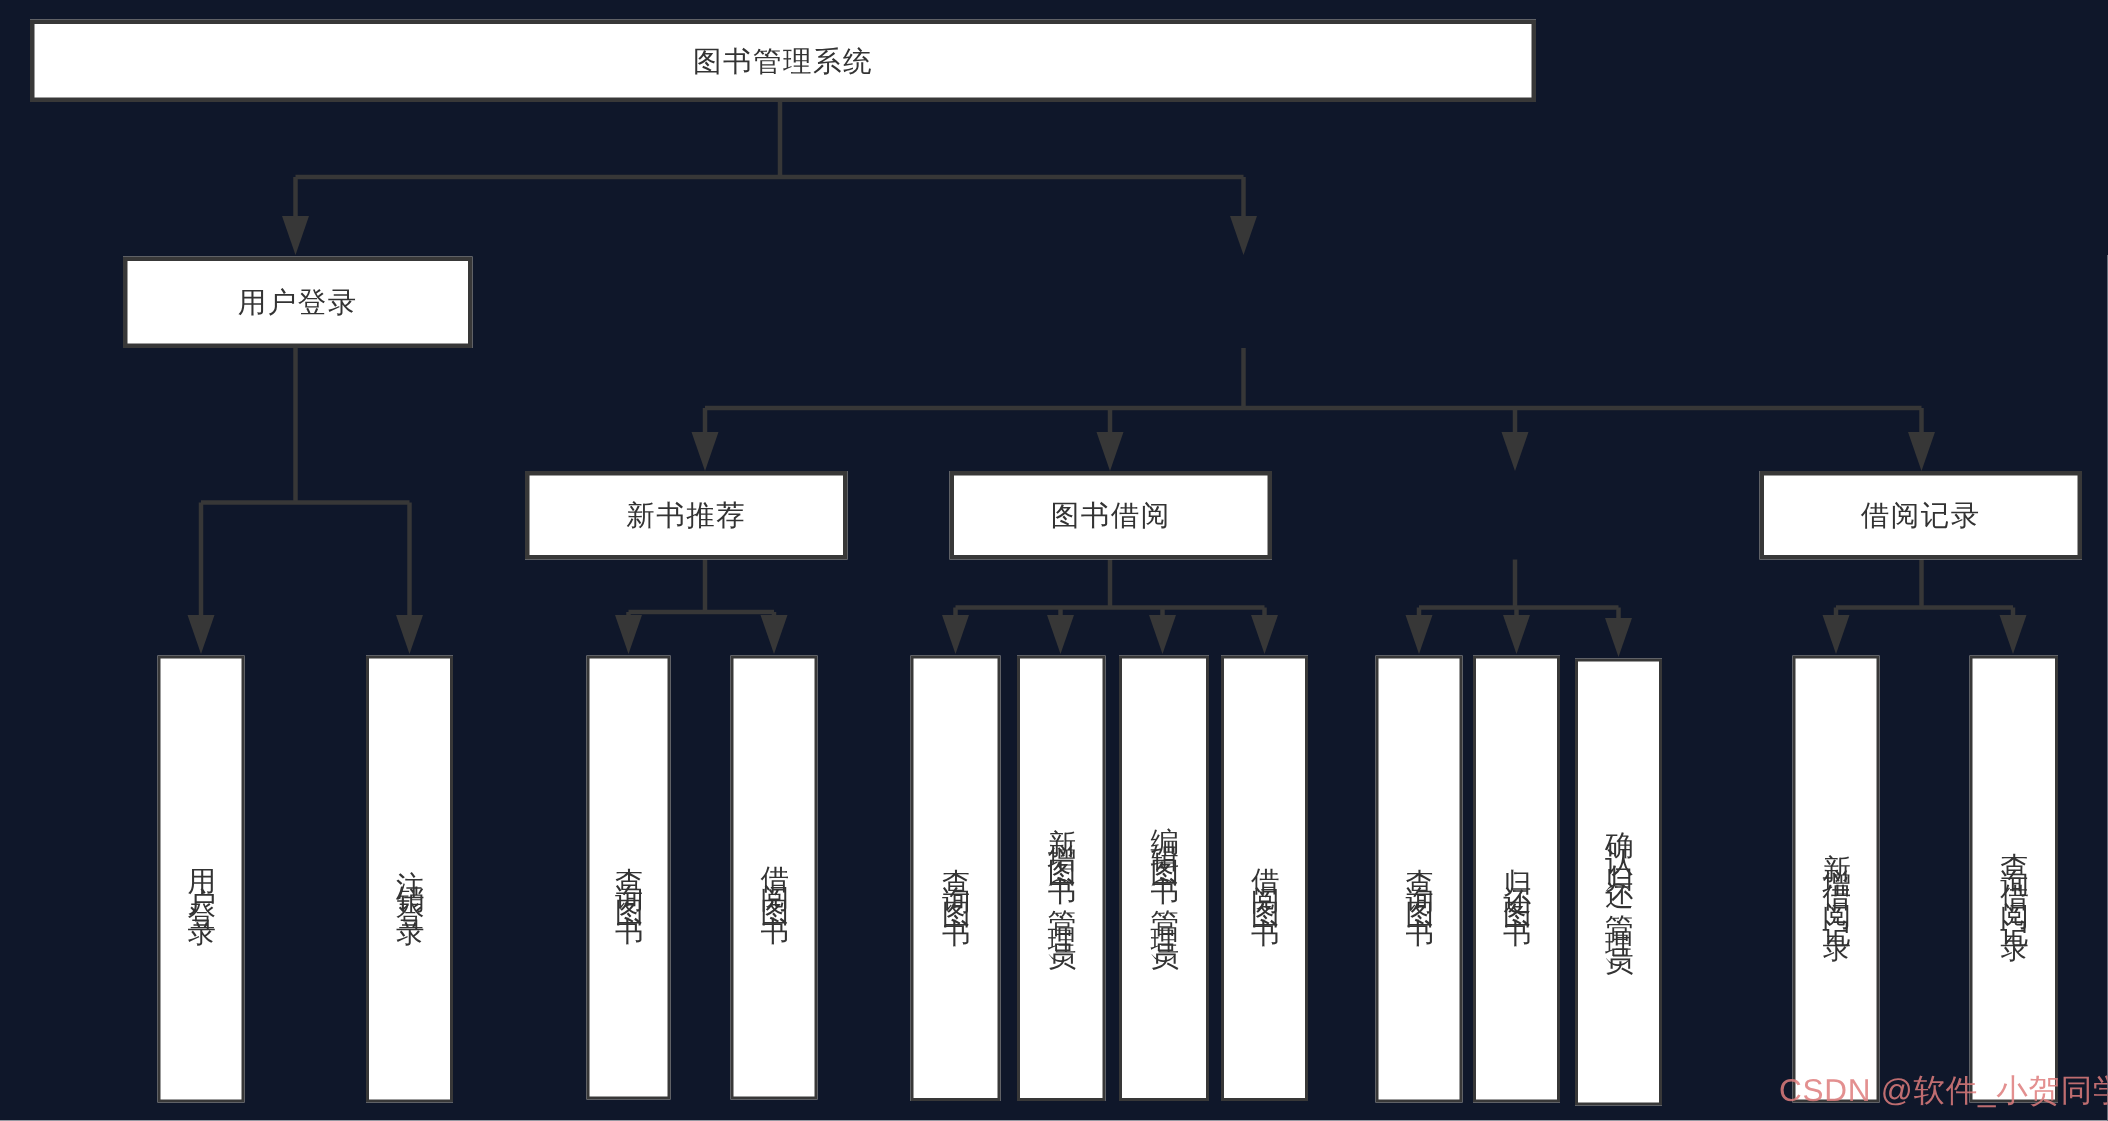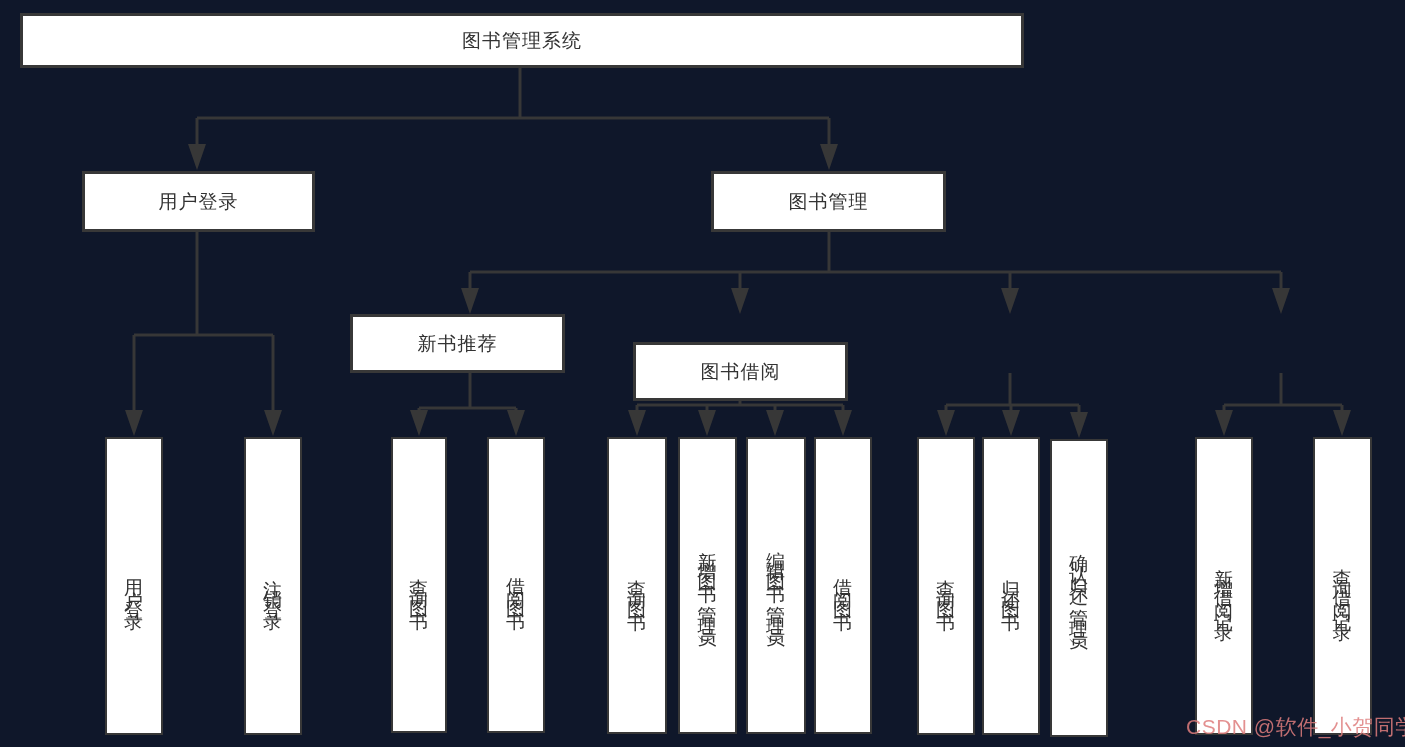--- a/index.html
+++ b/index.html
@@ -104,29 +104,29 @@
     <polygon points="1333,410 1351,410 1342,436" fill="#373737"></polygon>
   </svg>
 
   <div class="node hbox" style="left:20px; top:13px; width:1004px; height:55px;">
     <span>图书管理系统</span>
   </div>
 
   <div class="node hbox" style="left:82px; top:171px; width:233px; height:61px;">
     <span>用户登录</span>
   </div>
-  <div class="node hbox" style="left:711px; top:171px; width:235px; height:61px;">
-    <span>图书管理</span>
-  </div>
 
   <div class="node hbox" style="left:350px; top:314px; width:215px; height:59px;">
     <span>新书推荐</span>
   </div>
-  <div class="node hbox" style="left:633px; top:314px; width:215px; height:59px;margin-top:28px;">
+  <div class="node hbox" style="left:633px; top:314px; width:215px; height:59px;">
     <span>图书借阅</span>
+  </div>
+  <div class="node hbox" style="left:1173px; top:314px; width:215px; height:59px;">
+    <span>借阅记录</span>
   </div>
 
   <div class="node vbox" style="left:105px; top:437px; width:58px; height:298px;">
     <span class="vtext">用户登录</span>
   </div>
   <div class="node vbox" style="left:244px; top:437px; width:58px; height:298px;">
     <span class="vtext">注销登录</span>
   </div>
 
   <div class="node vbox" style="left:391px; top:437px; width:56px; height:296px;">

